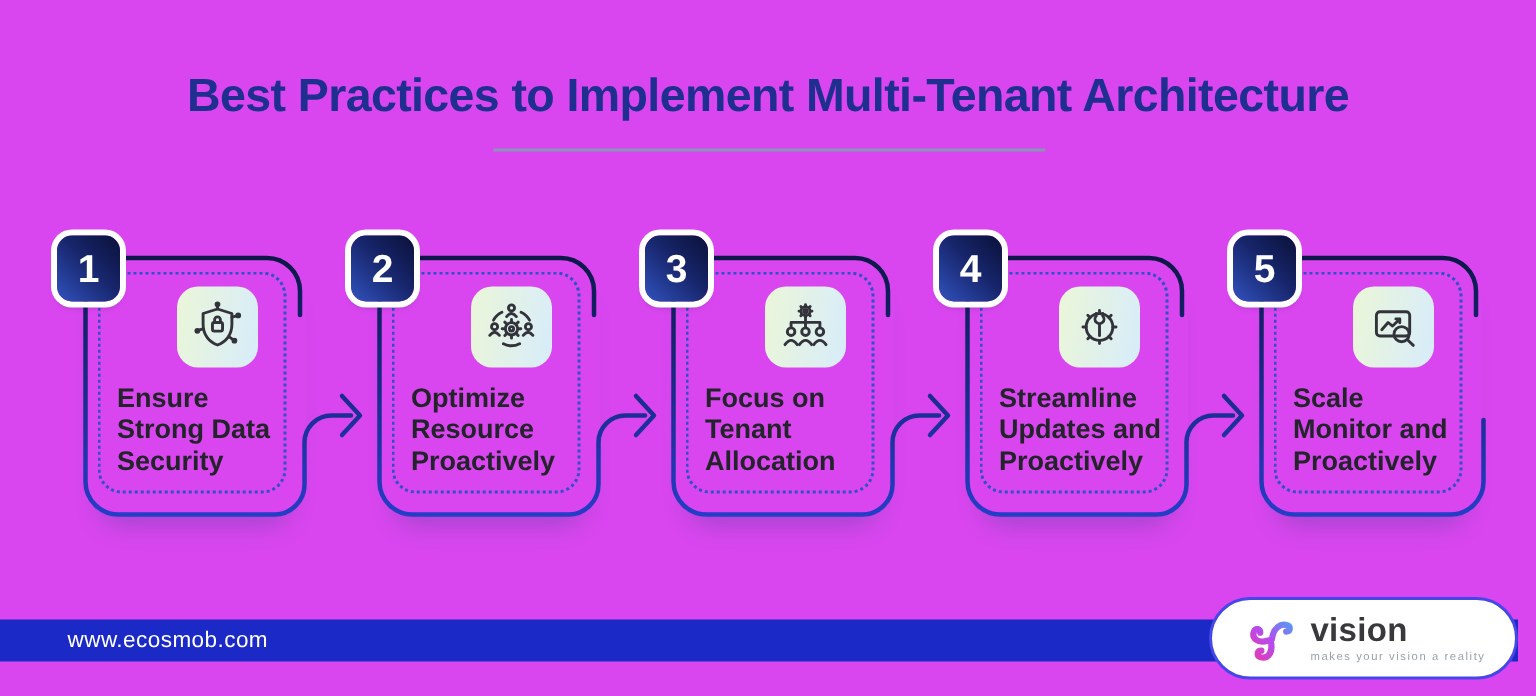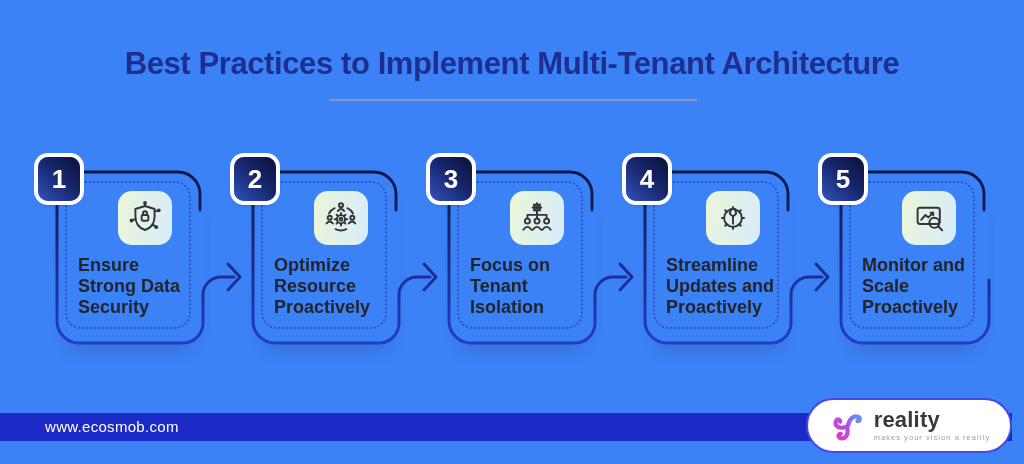--- a/index.html
+++ b/index.html
@@ -1,17 +1,17 @@
 <!DOCTYPE html>
 <html><head>
 <meta charset="utf-8">
 <style>
   * { margin:0; padding:0; box-sizing:border-box; }
   html,body { width:1024px; height:464px; background:#fff; font-family:"Liberation Sans", sans-serif; overflow:hidden; }
-  .canvas { position:relative; width:1024px; height:464px; background:#3b82f6;padding-left:48px; }
+  .canvas { position:relative; width:1024px; height:464px; background:#d946ef;padding-left:48px; }
 
   
   .title { position:absolute; top:46px; left:0; width:1024px; text-align:center;
            font-size:31px; font-weight:800; letter-spacing:-0.4px; color:#1f2f8f; }
   .title-underline { position:absolute; top:99px; left:329px; width:368px; height:2px; background:#8a93b8; }
 
   
   .card { position:absolute; top:157px; width:170px; height:200px; }
   .card-shadow { position:absolute; left:19px; top:15px; width:147px; height:172px; border-radius:26px;
                  box-shadow:0 16px 16px -10px rgba(45,65,130,0.30); }
@@ -133,21 +133,21 @@
           <circle cx="15" cy="17.6" r="2.1"></circle>
             <path d="M11.6 24.8 q3.4 -4.8 6.8 0"></path>
           <circle cx="23" cy="17.6" r="2.1"></circle>
             <path d="M19.6 24.8 q3.4 -4.8 6.8 0"></path>
         </g>
       </svg>
     </div>
     <div class="label">
       <span>Focus on</span>
       <span>Tenant</span>
-      <span>Isolation</span>
+      <span>Allocation</span>
     </div>
   </div>
 
   <div class="card" style="left:626px">
     <div class="card-shadow"></div>
     <div class="dotted"></div>
     <div class="badge">
         <span>4</span>
       </div>
     <div class="tile">
@@ -177,22 +177,22 @@
       <svg viewBox="0 0 30 30">
         <g class="icon-stroke">
           <rect x="5.5" y="6.5" width="18.5" height="13.5" rx="2"></rect>
           <path d="M8.5 16.5 L12 12.5 L14.5 14.5 L18.5 10.5 M16.3 10.5 H18.5 V12.7"></path>
           <circle cx="19.5" cy="19" r="4.2"></circle>
           <path d="M22.6 21.9 L26 25.2"></path>
         </g>
       </svg>
     </div>
     <div class="label">
+      <span>Scale</span>
       <span>Monitor and</span>
-      <span>Scale</span>
       <span>Proactively</span>
     </div>
   </div>
 
   <svg id="connector-svg" viewBox="0 0 1024 464">
     <defs>
       <linearGradient id="strokeGrad" gradientUnits="userSpaceOnUse" x1="0" y1="160" x2="0" y2="355">
         <stop offset="0" stop-color="#0b1540"></stop>
         <stop offset="1" stop-color="#2540cf"></stop>
       </linearGradient>
@@ -225,18 +225,18 @@
           <stop offset="1" stop-color="#22c7f2"></stop>
         </linearGradient>
       </defs>
       <g fill="none" stroke="url(#logoGrad)" stroke-width="4.4" stroke-linecap="round">
         <path d="M21 20 C22 12.5 27 8.5 32 10.5 C34.2 11.5 34 14.8 31 14.8"></path>
         <path d="M18.5 21 C11 23.5 6.5 19.5 8.5 14.5 C9.5 12.3 12.8 12.6 12.8 15.6"></path>
         <path d="M20.5 23 C21.5 30.5 17.5 34.5 12.5 32.5 C10.3 31.5 10.6 28.2 13.6 28.2"></path>
       </g>
     </svg>
     <div class="logo-text-col">
-      <div class="logo-name">reality</div>
+      <div class="logo-name">vision</div>
       <div class="logo-tagline">makes your vision a reality</div>
     </div>
   </div>
 
 </div>
 
 </body></html>

